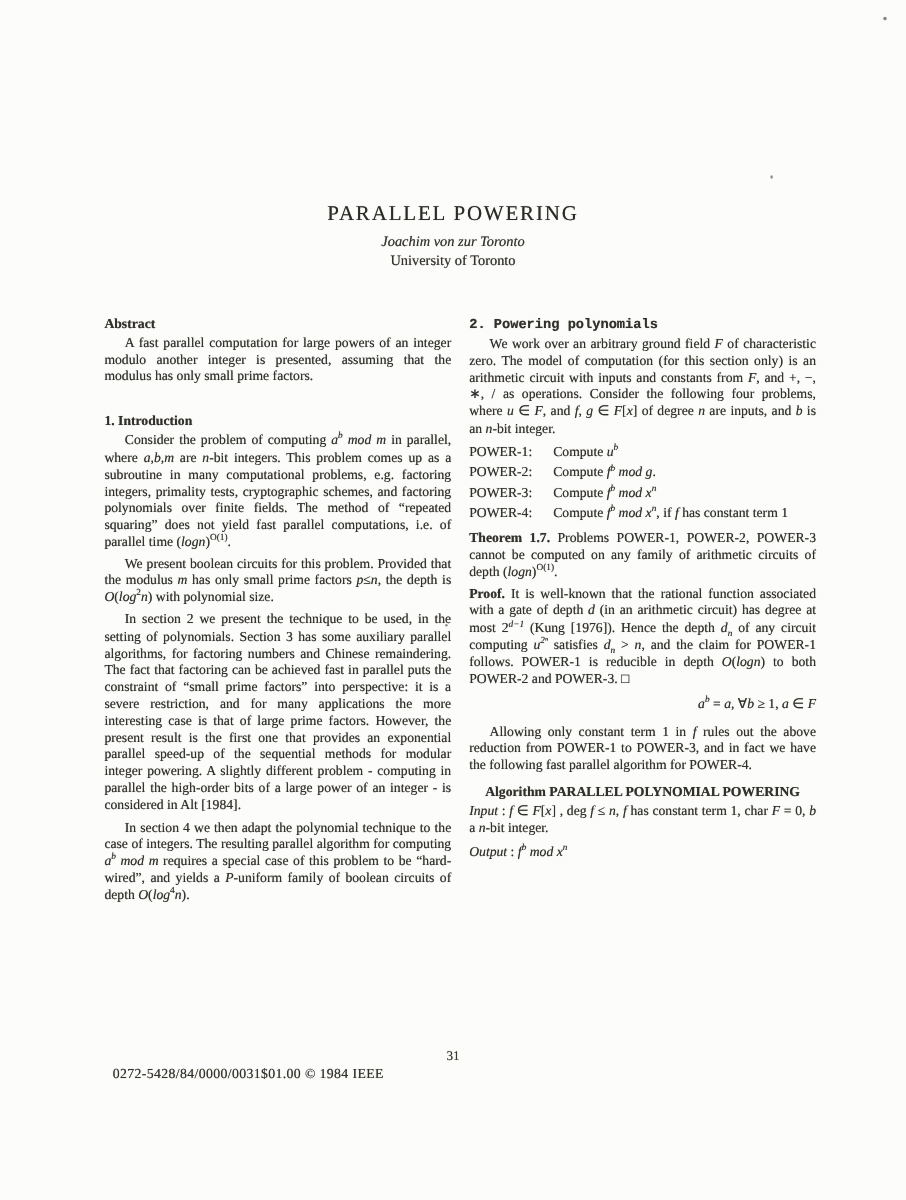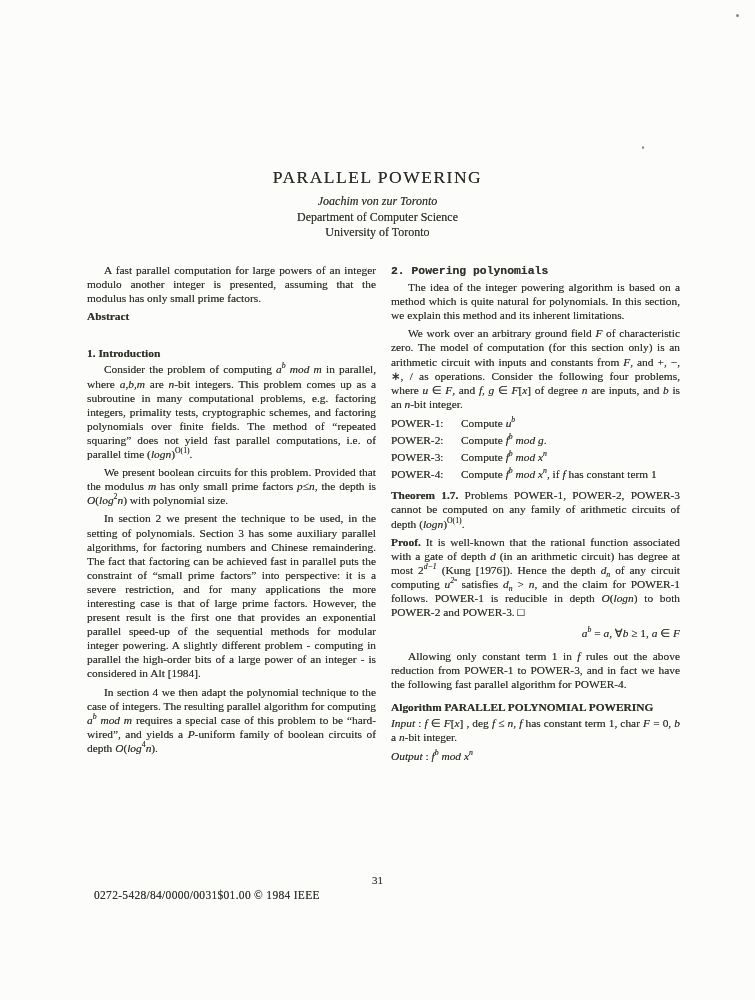--- a/index.html
+++ b/index.html
@@ -47,47 +47,45 @@
 </style>
 </head>
 <body>
 
 <div class="page scan-text">
 
   <div class="title">PARALLEL POWERING</div>
 
   <div class="byline">
     <div class="author">Joachim von zur Toronto</div>
-    <div>Department of Computer Science</div>
     <div>University of Toronto</div>
   </div>
 
   <div class="col col-left">
+      <div class="blk heading"><span style="font-weight: bold;">Abstract</span></div>
       <div class="blk para indent"><span>A fast parallel computation for large powers of an integer modulo another integer is presented, assuming that the modulus has only small prime factors.</span></div>
-      <div class="blk heading"><span style="font-weight: bold;">Abstract</span></div>
       <div class="blk heading" style="margin-top: 23px;"><span style="font-weight: bold;">1. Introduction</span></div>
       <div class="blk para indent"><span>Consider the problem of computing </span><span style="font-style: italic;">a</span><sup style="font-style: italic;">b</sup><span style="font-style: italic;"> mod m</span><span> in parallel, where </span><span style="font-style: italic;">a,b,m</span><span> are </span><span style="font-style: italic;">n</span><span>-bit integers. This problem comes up as a subroutine in many computational problems, e.g. factoring integers, primality tests, cryptographic schemes, and factoring polynomials over finite fields. The method of “repeated squaring” does not yield fast parallel computations, i.e. of parallel time (</span><span style="font-style: italic;">logn</span><span>)</span><sup>O(1)</sup><span>.</span></div>
       <div class="blk para indent"><span>We present boolean circuits for this problem. Provided that the modulus </span><span style="font-style: italic;">m</span><span> has only small prime factors </span><span style="font-style: italic;">p</span><span>≤</span><span style="font-style: italic;">n</span><span>, the depth is </span><span style="font-style: italic;">O</span><span>(</span><span style="font-style: italic;">log</span><sup>2</sup><span style="font-style: italic;">n</span><span>) with polynomial size.</span></div>
       <div class="blk para indent"><span>In section 2 we present the technique to be used, in the setting of polynomials. Section 3 has some auxiliary parallel algorithms, for factoring numbers and Chinese remaindering. The fact that factoring can be achieved fast in parallel puts the constraint of “small prime factors” into perspective: it is a severe restriction, and for many applications the more interesting case is that of large prime factors. However, the present result is the first one that provides an exponential parallel speed-up of the sequential methods for modular integer powering. A slightly different problem - computing in parallel the high-order bits of a large power of an integer - is considered in Alt [1984].</span></div>
       <div class="blk para indent"><span>In section 4 we then adapt the polynomial technique to the case of integers. The resulting parallel algorithm for computing </span><span style="font-style: italic;">a</span><sup style="font-style: italic;">b</sup><span style="font-style: italic;"> mod m</span><span> requires a special case of this problem to be “hard-wired”, and yields a </span><span style="font-style: italic;">P</span><span>-uniform family of boolean circuits of depth </span><span style="font-style: italic;">O</span><span>(</span><span style="font-style: italic;">log</span><sup>4</sup><span style="font-style: italic;">n</span><span>).</span></div>
     </div>
 
   <div class="col col-right">
       <div class="blk heading"><span style="font-weight: bold; font-family: Liberation Mono, monospace;">2. Powering polynomials</span></div>
-      <div class="blk para indent"><span>The idea of the integer powering algorithm is based on a method which is quite natural for polynomials. In this section, we explain this method and its inherent limitations.</span></div>
       <div class="blk para indent"><span>We work over an arbitrary ground field </span><span style="font-style: italic;">F</span><span> of characteristic zero. The model of computation (for this section only) is an arithmetic circuit with inputs and constants from </span><span style="font-style: italic;">F</span><span>, and +, −, ∗, / as operations. Consider the following four problems, where </span><span style="font-style: italic;">u</span><span> ∈ </span><span style="font-style: italic;">F</span><span>, and </span><span style="font-style: italic;">f</span><span>, </span><span style="font-style: italic;">g</span><span> ∈ </span><span style="font-style: italic;">F</span><span>[</span><span style="font-style: italic;">x</span><span>] of degree </span><span style="font-style: italic;">n</span><span> are inputs, and </span><span style="font-style: italic;">b</span><span> is an </span><span style="font-style: italic;">n</span><span>-bit integer.</span></div>
       <div class="blk power" style="margin-top: 5px;"><span class="power-label">POWER-1:</span><span>Compute </span><span style="font-style: italic;">u</span><sup style="font-style: italic;">b</sup></div>
       <div class="blk power"><span class="power-label">POWER-2:</span><span>Compute </span><span style="font-style: italic;">f</span><sup style="font-style: italic;">b</sup><span style="font-style: italic;"> mod g</span><span>.</span></div>
       <div class="blk power"><span class="power-label">POWER-3:</span><span>Compute </span><span style="font-style: italic;">f</span><sup style="font-style: italic;">b</sup><span style="font-style: italic;"> mod x</span><sup style="font-style: italic;">n</sup></div>
       <div class="blk power"><span class="power-label">POWER-4:</span><span>Compute </span><span style="font-style: italic;">f</span><sup style="font-style: italic;">b</sup><span style="font-style: italic;"> mod x</span><sup style="font-style: italic;">n</sup><span>, if </span><span style="font-style: italic;">f</span><span>  has constant term 1</span></div>
       <div class="blk para" style="margin-top: 7px;"><span style="font-weight: bold;">Theorem  1.7.</span><span>   Problems  POWER-1,  POWER-2, POWER-3 cannot be computed on any family of arithmetic circuits of depth (</span><span style="font-style: italic;">logn</span><span>)</span><sup>O(1)</sup><span>.</span></div>
       <div class="blk para" style="margin-top: 3px;"><span style="font-weight: bold;">Proof.</span><span> It is well-known that the rational function associated with a gate of depth </span><span style="font-style: italic;">d</span><span> (in an arithmetic circuit) has degree at most 2</span><sup style="font-style: italic;">d−1</sup><span> (Kung [1976]). Hence the depth </span><span style="font-style: italic;">d</span><sub style="font-style: italic;">n</sub><span> of any circuit computing </span><span style="font-style: italic;">u</span><sup style="font-style: italic;">2ⁿ</sup><span> satisfies </span><span style="font-style: italic;">d</span><sub style="font-style: italic;">n</sub><span> &gt; </span><span style="font-style: italic;">n</span><span>, and the claim for POWER-1 follows. POWER-1 is reducible in depth </span><span style="font-style: italic;">O</span><span>(</span><span style="font-style: italic;">logn</span><span>) to both POWER-2 and POWER-3.    □</span></div>
       <div class="blk formula"><span style="font-style: italic;">a</span><sup style="font-style: italic;">b</sup><span> = </span><span style="font-style: italic;">a</span><span>,   ∀</span><span style="font-style: italic;">b</span><span> ≥ 1,   </span><span style="font-style: italic;">a</span><span> ∈ </span><span style="font-style: italic;">F</span></div>
       <div class="blk para indent"><span>Allowing only constant term 1 in </span><span style="font-style: italic;">f</span><span>  rules out the above reduction from POWER-1 to POWER-3, and in fact we have the following fast parallel algorithm for POWER-4.</span></div>
-      <div class="blk heading" style="margin-top: 8px;"><span style="font-weight: bold;">Algorithm PARALLEL POLYNOMIAL POWERING</span></div>
+      <div class="blk heading" style="margin-top: 8px; text-align: center;"><span style="font-weight: bold;">Algorithm PARALLEL POLYNOMIAL POWERING</span></div>
       <div class="blk para" style="margin-top: 2px;"><span style="font-style: italic;">Input</span><span> : </span><span style="font-style: italic;">f</span><span> ∈ </span><span style="font-style: italic;">F</span><span>[</span><span style="font-style: italic;">x</span><span>] , deg </span><span style="font-style: italic;">f</span><span> ≤ </span><span style="font-style: italic;">n</span><span>, </span><span style="font-style: italic;">f</span><span>  has constant term 1, char </span><span style="font-style: italic;">F</span><span> = 0, </span><span style="font-style: italic;">b</span><span> a </span><span style="font-style: italic;">n</span><span>-bit integer.</span></div>
       <div class="blk para" style="margin-top: 5px;"><span style="font-style: italic;">Output</span><span> : </span><span style="font-style: italic;">f</span><sup style="font-style: italic;">b</sup><span style="font-style: italic;"> mod x</span><sup style="font-style: italic;">n</sup></div>
     </div>
 
   <div class="page-number">31</div>
 
   <div class="copyright">0272-5428/84/0000/0031$01.00 © 1984 IEEE</div>
 
   <div class="speck speck-1"></div>
   <div class="speck speck-2"></div>

